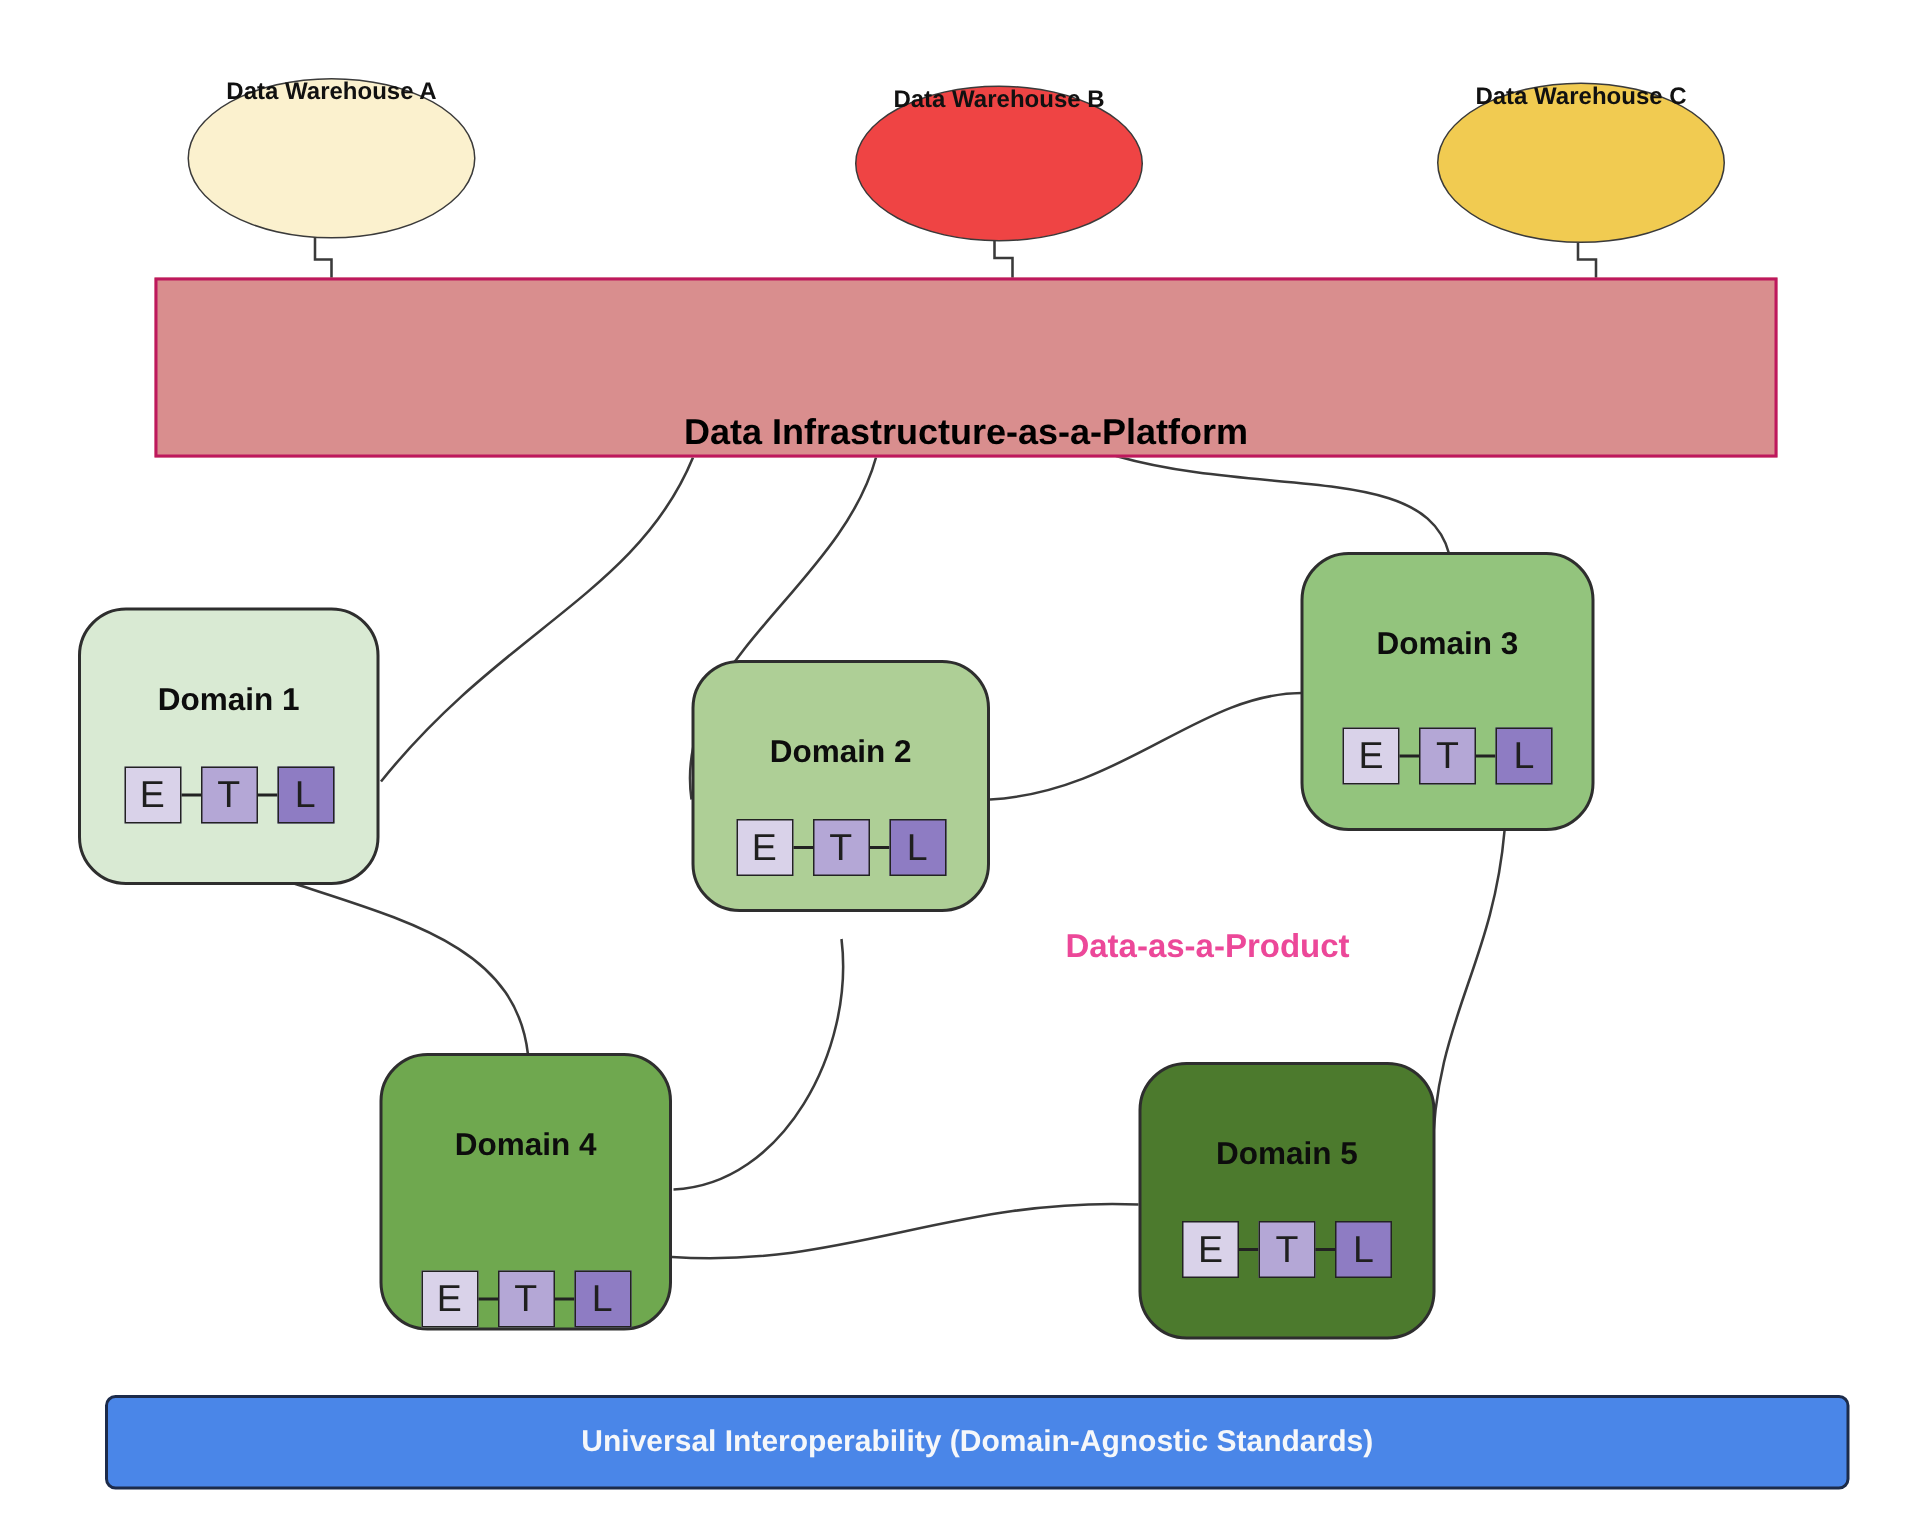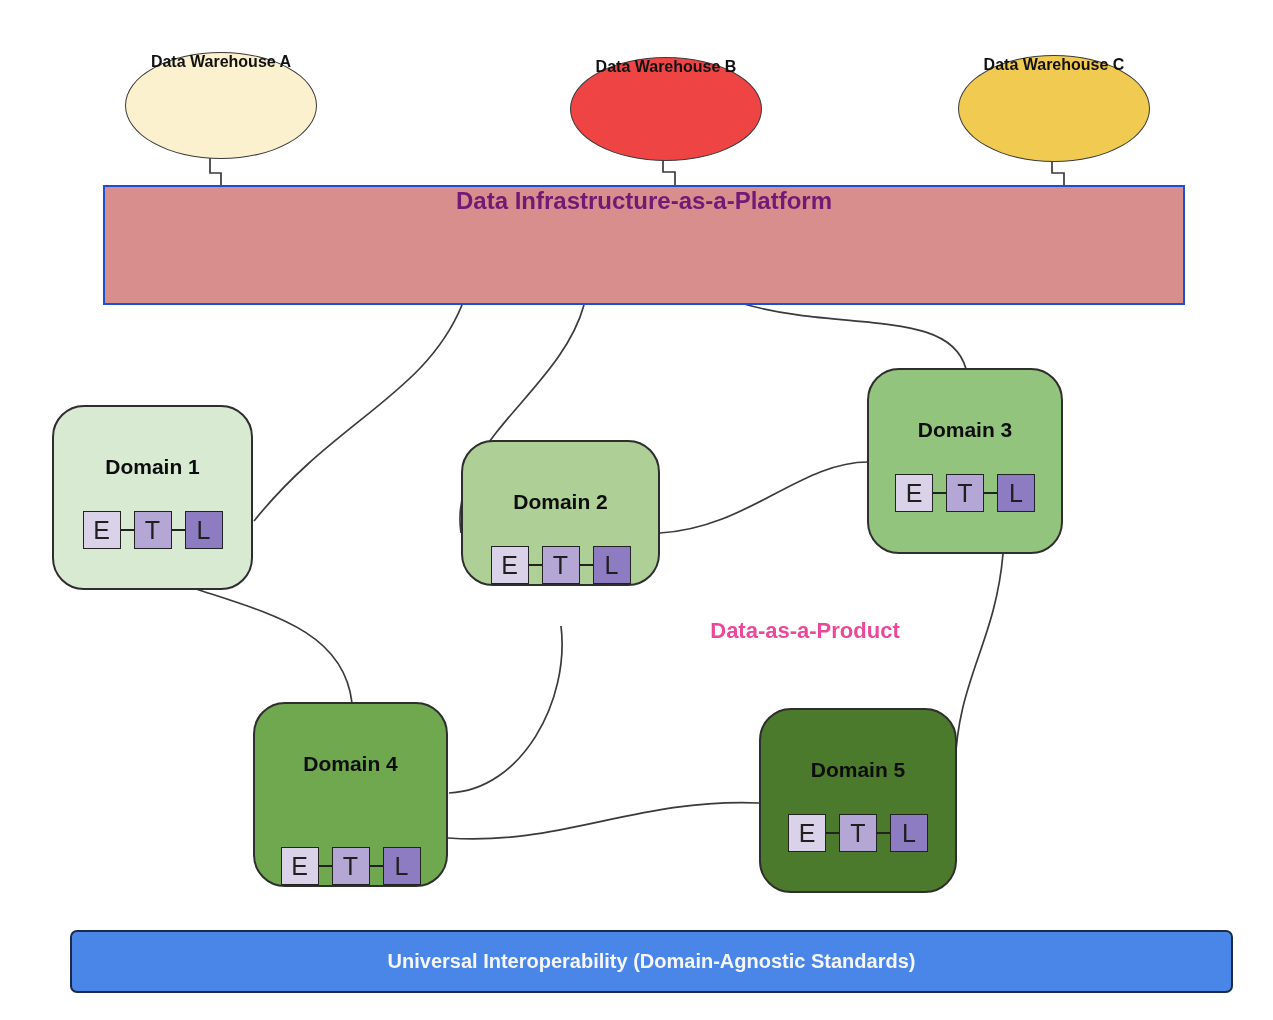--- a/index.html
+++ b/index.html
@@ -2,22 +2,22 @@
 <html><head>
 <meta charset="utf-8">
 <style>
   html,body{margin:0;padding:0;background:#fff;}
   body{font-family:"Liberation Sans","DejaVu Sans",sans-serif;}
   .canvas{position:relative;width:1273px;height:1020px;background:#ffffff;overflow:hidden;}
   .connectors{position:absolute;left:0;top:0;width:1273px;height:1020px;z-index:1;}
   .shape{position:absolute;z-index:2;box-sizing:border-box;}
   .ellipse{border:1.6px solid #3a3a3a;border-radius:50%;display:flex;align-items:flex-start;justify-content:center;
            font-size:16px;font-weight:bold;color:#111;text-align:center;}
-  .platform{border:2px solid #1d4ed8;display:flex;align-items:flex-start;justify-content:center;
-            font-size:24px;font-weight:bold;color:#701a75;}
+  .platform{border:2px solid #be185d;display:flex;align-items:flex-end;justify-content:center;
+            font-size:24px;font-weight:bold;color:#000000;}
   .domain{border:2px solid #2e2e2e;border-radius:32px;display:flex;flex-direction:column;align-items:center;}
   .domain .dtitle{margin-top:48px;font-size:21px;font-weight:bold;color:#0d0d0d;}
   .etl-row{display:flex;align-items:center;margin-top:32px;}
   .etl-box{width:38px;height:38px;border:1.8px solid #222;display:flex;align-items:center;justify-content:center;
            font-size:25px;color:#1f1f1f;box-sizing:border-box;}
   .etl-link{width:13px;height:2px;background:#222;}
   .product-label{position:absolute;z-index:2;font-size:22px;font-weight:bold;color:#ec4899;text-align:center;}
   .interop{border:2px solid #1c2b4a;border-radius:7px;display:flex;align-items:center;justify-content:center;
            font-size:20px;font-weight:bold;color:#f5f7fa;margin-left:32px;}
 </style>
@@ -58,32 +58,32 @@
     <div class="dtitle">Domain 1</div>
     <div class="etl-row">
       <div class="etl-box" style="background-color: rgb(217, 210, 233);">E</div>
       <div class="etl-link"></div>
       <div class="etl-box" style="background-color: rgb(180, 167, 214);">T</div>
       <div class="etl-link"></div>
       <div class="etl-box" style="background-color: rgb(142, 124, 195);">L</div>
     </div>
   </div>
 
-  <div class="shape domain" style="left: 461px; top: 440px; width: 199px; height: 146px; background-color: rgb(174, 207, 150);">
+  <div class="shape domain" style="left: 461px; top: 440px; width: 199px; height: 168px; background-color: rgb(174, 207, 150);">
     <div class="dtitle">Domain 2</div>
     <div class="etl-row">
       <div class="etl-box" style="background-color: rgb(217, 210, 233);">E</div>
       <div class="etl-link"></div>
       <div class="etl-box" style="background-color: rgb(180, 167, 214);">T</div>
       <div class="etl-link"></div>
       <div class="etl-box" style="background-color: rgb(142, 124, 195);">L</div>
     </div>
   </div>
 
-  <div class="shape domain" style="left: 867px; top: 368px; width: 196px; height: 186px; background-color: rgb(147, 196, 125);">
+  <div class="shape domain" style="left: 867px; top: 368px; width: 196px; height: 186px; background-color: rgb(147, 196, 125); gap: 11px;">
     <div class="dtitle">Domain 3</div>
     <div class="etl-row">
       <div class="etl-box" style="background-color: rgb(217, 210, 233);">E</div>
       <div class="etl-link"></div>
       <div class="etl-box" style="background-color: rgb(180, 167, 214);">T</div>
       <div class="etl-link"></div>
       <div class="etl-box" style="background-color: rgb(142, 124, 195);">L</div>
     </div>
   </div>
 

